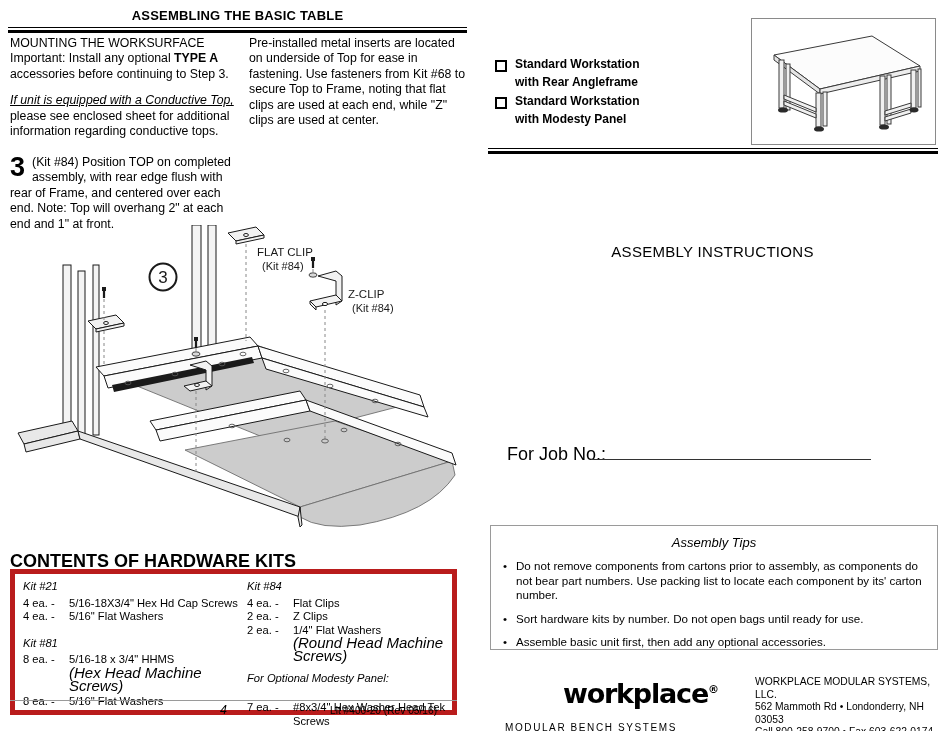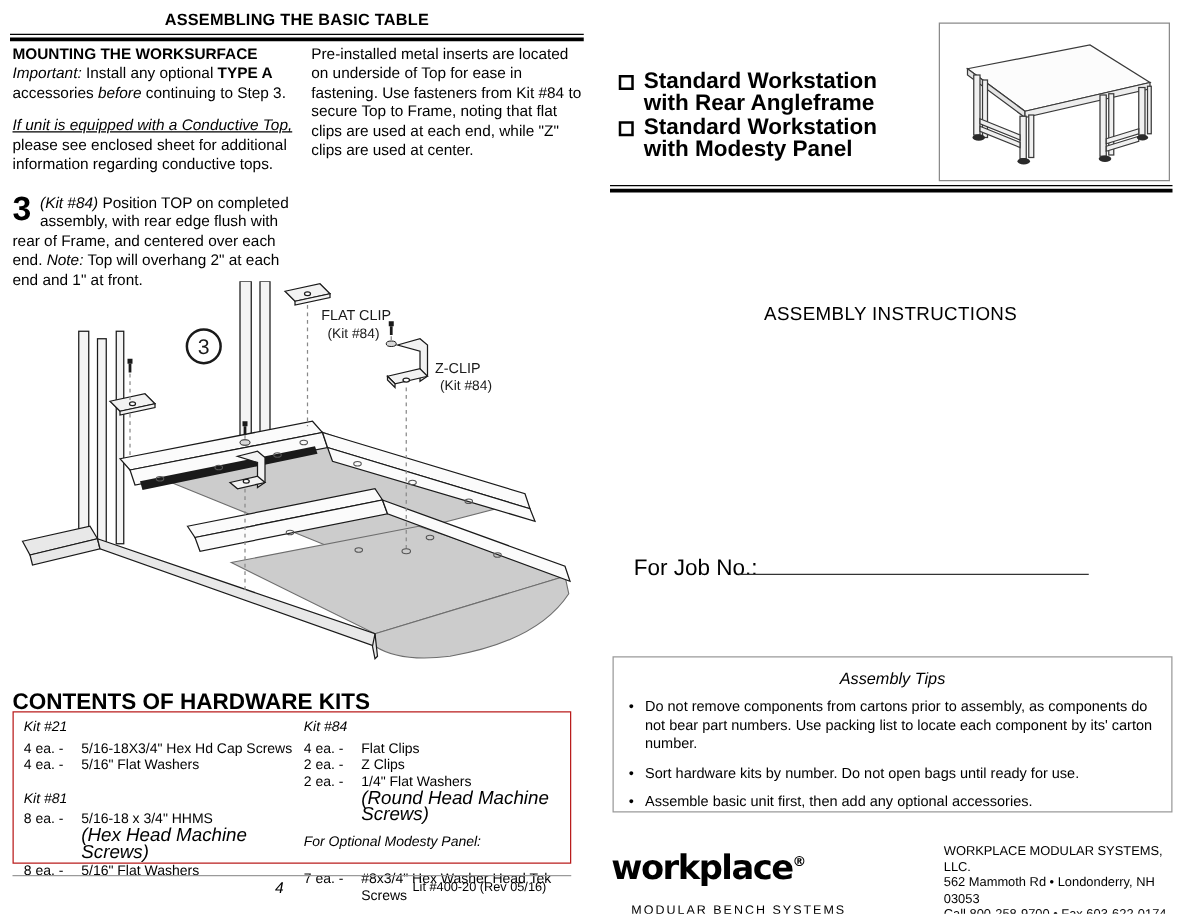--- a/index.html
+++ b/index.html
@@ -11,55 +11,55 @@
   .doc-title{position:absolute;left:0;top:8px;width:475px;text-align:center;
     font-size:13px;font-weight:bold;letter-spacing:.2px;}
   .rule-double{position:absolute;left:8px;width:459px;}
   .rule-double .r1{height:1px;background:#000;}
   .rule-double .r2{height:3px;background:#000;margin-top:1.5px;}
 
   .col{position:absolute;font-size:12.3px;line-height:15.4px;}
   .col p{margin:0 0 11px 0;}
   .colA{left:10px;top:36px;width:228px;}
   .colB{left:249px;top:36px;width:218px;}
-  .b{font-weight:bold;} .i{font-style:italic;}
+  .b{font-weight:bold;} .i{}
   .u-i{font-style:italic;text-decoration:underline;margin-top:12px;}
-  .head-bold{font-weight:bold;}
+  .head-bold{font-weight:normal;}
 
   .step{position:absolute;left:10px;top:155px;width:230px;font-size:12.3px;line-height:15.4px;}
   .step-num{float:left;font-size:27px;font-weight:bold;line-height:25px;margin:0 7px 0 0;}
 
   
   .diagram{position:absolute;left:0px;top:225px;width:475px;height:320px;}
 
   
   .hk-title{position:absolute;left:10px;top:551px;font-size:18px;font-weight:bold;}
-  .hk-box{position:absolute;left:10px;top:569px;width:447px;height:122px;
-    border:1px solid #b91c1c;box-sizing:border-box;}
+  .hk-box{position:absolute;left:10px;top:569px;width:447px;height:146px;
+    border:5px solid #b91c1c;box-sizing:border-box;}
   .hk-col{position:absolute;top:6px;font-size:11.2px;line-height:13.6px;}
   .hk-col.c1{left:8px;width:225px;}
   .hk-col.c2{left:232px;width:210px;}
   .kit-name{font-style:italic;margin-bottom:3px;}
   .kit-gap{height:13px;}
   .ln{display:flex;}
   .ln .q{width:46px;flex:none;}
   .ln .d{flex:1;}
   .sub{font-style:italic;font-size:15px;padding-left:46px;line-height:12.6px;}
   .note-i{font-style:italic;margin:9px 0 16px 0;}
 
   .pg-rule{position:absolute;left:10px;top:700px;width:447px;height:1px;background:#9a9a9a;}
   .pg-num{position:absolute;left:0;top:703px;width:447px;text-align:center;
     font-size:12.5px;font-style:italic;}
   .lit{position:absolute;left:330px;top:705px;font-size:10.2px;}
 
   
   .cb-block{position:absolute;left:20px;top:56px;width:255px;}
   .cb-row{display:flex;align-items:flex-start;margin-bottom:2px;}
   .cb-box{width:12px;height:12px;border:2px solid #000;flex:none;margin:4px 8px 0 0;box-sizing:border-box;}
-  .cb-lbl{font-size:18px;font-weight:bold;line-height:17.5px;}
+  .cb-lbl{font-size:12px;font-weight:bold;line-height:17.5px;}
   .thumb{position:absolute;left:276px;top:18px;width:185px;height:127px;
     border:1px solid #8a8a8a;box-sizing:border-box;background:#fff;}
   .r-rule{position:absolute;left:13px;top:148px;width:450px;}
   .r-rule .r1{height:1px;background:#000;}
   .r-rule .r2{height:3.5px;background:#000;margin-top:1.5px;}
 
   .ai{position:absolute;left:0;top:243px;width:475px;text-align:center;font-size:15px;letter-spacing:.3px;}
 
   .job{position:absolute;left:32px;top:444px;font-size:18px;}
   .job-line{position:absolute;left:116px;top:459px;width:280px;height:1.3px;background:#333;}
@@ -67,21 +67,21 @@
   .tips{position:absolute;left:15px;top:525px;width:448px;height:125px;
     border:1px solid #9a9a9a;box-sizing:border-box;}
   .tips-h{text-align:center;font-style:italic;font-size:13px;margin:9px 0 9px 0;}
   .tip{display:flex;font-size:11.6px;line-height:14.6px;margin:0 14px 9px 12px;}
   .tip .bul{width:13px;flex:none;}
   .tip .tx{flex:1;}
 
   
   .logo{position:absolute;left:14px;top:676px;width:230px;}
   .logo-word{font-size:27px;font-weight:bold;letter-spacing:-1.2px;line-height:27px;
-    font-family:"DejaVu Sans",sans-serif;}
+    font-family:"DejaVu Sans",sans-serif;text-align:right;}
   .logo-word .reg{font-size:11px;vertical-align:super;letter-spacing:0;}
   .logo-sub{font-size:10px;letter-spacing:1.6px;margin-top:15px;padding-left:16px;}
   .addr{position:absolute;left:280px;top:676px;font-size:10.3px;line-height:12.6px;}
 </style>
 </head>
 <body>
 
 <div class="page left">
 
   <div class="doc-title">ASSEMBLING THE BASIC TABLE</div>
@@ -94,21 +94,21 @@
     <p>
       <span class="head-bold">MOUNTING THE WORKSURFACE</span><br>
       <span class="i">Important:</span><span> Install any optional </span><span class="b">TYPE A</span><span> accessories </span><span class="i">before</span><span> continuing to Step 3.</span>
     </p>
     <p>
       <span class="u-i">If unit is equipped with a Conductive Top,</span><span> please see enclosed sheet for additional information regarding conductive tops.</span>
     </p>
   </div>
 
   <div class="col colB">
-    <p>Pre-installed metal inserts are located on underside of Top for ease in fastening. Use fasteners from Kit #84 to secure Top to Frame, noting that flat clips are used at each end, while "Z" clips are used at center.</p>
+    <p>Pre-installed metal inserts are located on underside of Top for ease in fastening. Use fasteners from Kit #68 to secure Top to Frame, noting that flat clips are used at each end, while "Z" clips are used at center.</p>
   </div>
 
   <div class="step">
     <span class="step-num">3</span><span class="i">(Kit #84)</span><span> Position TOP on completed assembly, with rear edge flush with rear of Frame, and centered over each end. </span><span class="i">Note:</span><span> Top will overhang 2" at each end and 1" at front.</span>
   </div>
 
   <div class="diagram">
     <svg width="475" height="320" viewBox="0 0 475 320">
       <defs>
         <g id="screw">

